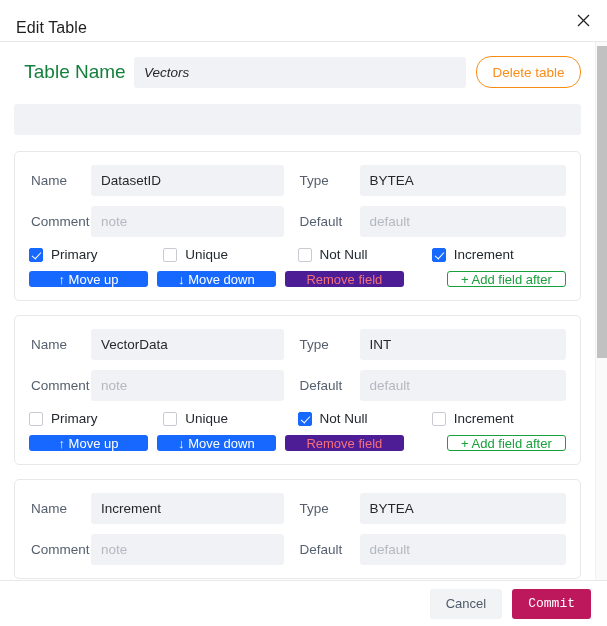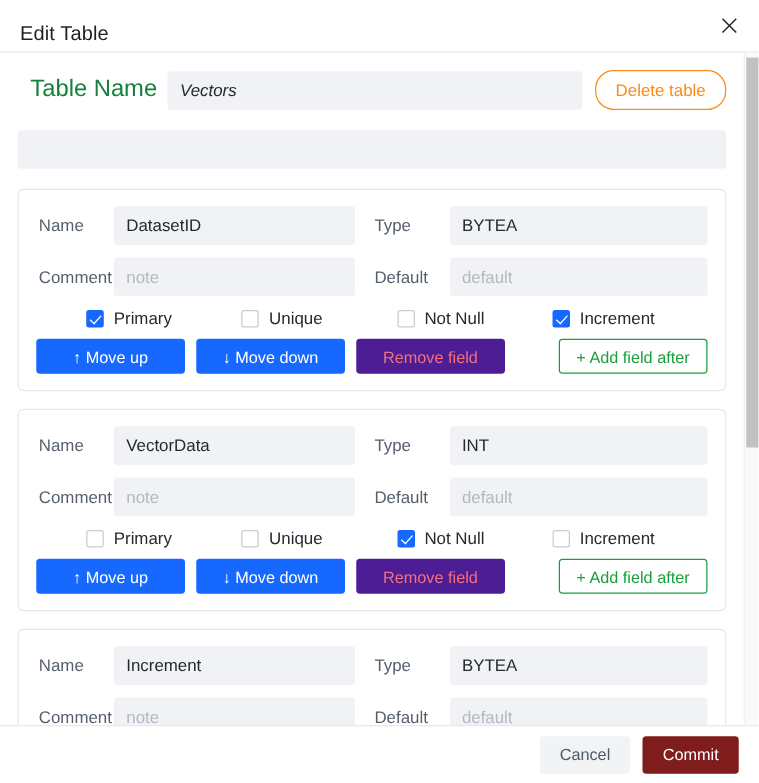--- a/index.html
+++ b/index.html
@@ -133,21 +133,21 @@
   .cell-label {
     flex: 0 0 62px;
     font-size: 13.5px;
     color: #555f6d;
     padding-left: 2px;
   }
   .cell .fake-input { flex: 1 1 auto; margin-right: 14px; }
   .cell:last-child .fake-input { margin-right: 0; }
 
   
-  .check-row { display: flex; align-items: flex-start; margin-bottom: 9px; margin-left: 40px; }
+  .check-row { display: flex; align-items: flex-start; margin-bottom: 9px; }
   .check-item {
     flex: 1 1 25%;
     display: flex; align-items: center;
     font-size: 13.5px;
     color: #24292f;
     cursor: pointer;
   }
   .cb {
     width: 14px; height: 14px;
     flex: 0 0 14px;
@@ -167,21 +167,21 @@
     left: 4px; top: 1px;
     width: 4px; height: 8px;
     border: solid #fff;
     border-width: 0 1.6px 1.6px 0;
     transform: rotate(42deg);
   }
 
   
   .btn-row { display: flex; align-items: center; gap: 9px; }
   .btn {
-    height: 28px;
+    height: 16px;
     border-radius: 3px;
     font-size: 13px;
     font-family: "Liberation Sans", sans-serif;
     cursor: pointer;
     flex: 1 1 25%;
     display: flex; align-items: center; justify-content: center;
     border: none;
     white-space: nowrap;
   }
   .btn-move {
@@ -213,21 +213,21 @@
     height: 30px;
     min-width: 72px;
     border-radius: 3px;
     font-size: 13px;
     font-family: "Liberation Sans", sans-serif;
     cursor: pointer;
     border: none;
     padding: 0 16px;
   }
   .cancel-btn { background: #f2f3f5; color: #4e5969; }
-  .commit-btn { background: #7f1d1d; color: #ffffff; }
+  .commit-btn { background: #be185d; color: #ffffff; font-family: Liberation Mono, monospace; }
 </style>
 </head>
 <body>
 
 <div class="modal">
 
   <div class="modal-header">
     <div class="modal-title">Edit Table</div>
     <button class="close-btn">
       <svg width="13" height="13" viewBox="0 0 13 13" aria-hidden="true">

